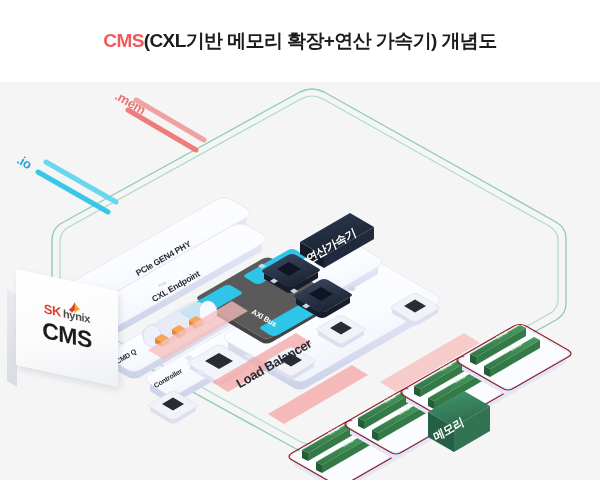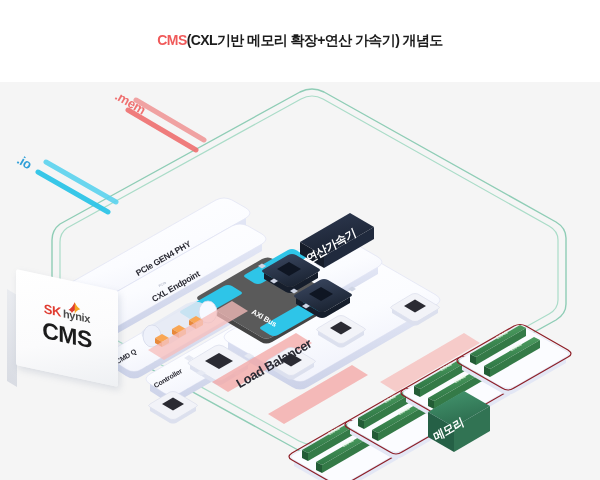--- a/index.html
+++ b/index.html
@@ -21,21 +21,21 @@
     position: absolute;
     top: 0; left: 0;
     width: 600px;
     height: 82px;
     display: flex;
     align-items: center;
     justify-content: center;
     background: #ffffff;
   }
   #page-title {
-    font-size: 14px;
+    font-size: 19px;
     font-weight: bold;
     letter-spacing: -0.6px;
     color: #1c1c1c;
     white-space: nowrap;
     text-align: center;
   }
   #page-title .brand {
     color: #f05a5a;
   }
 

